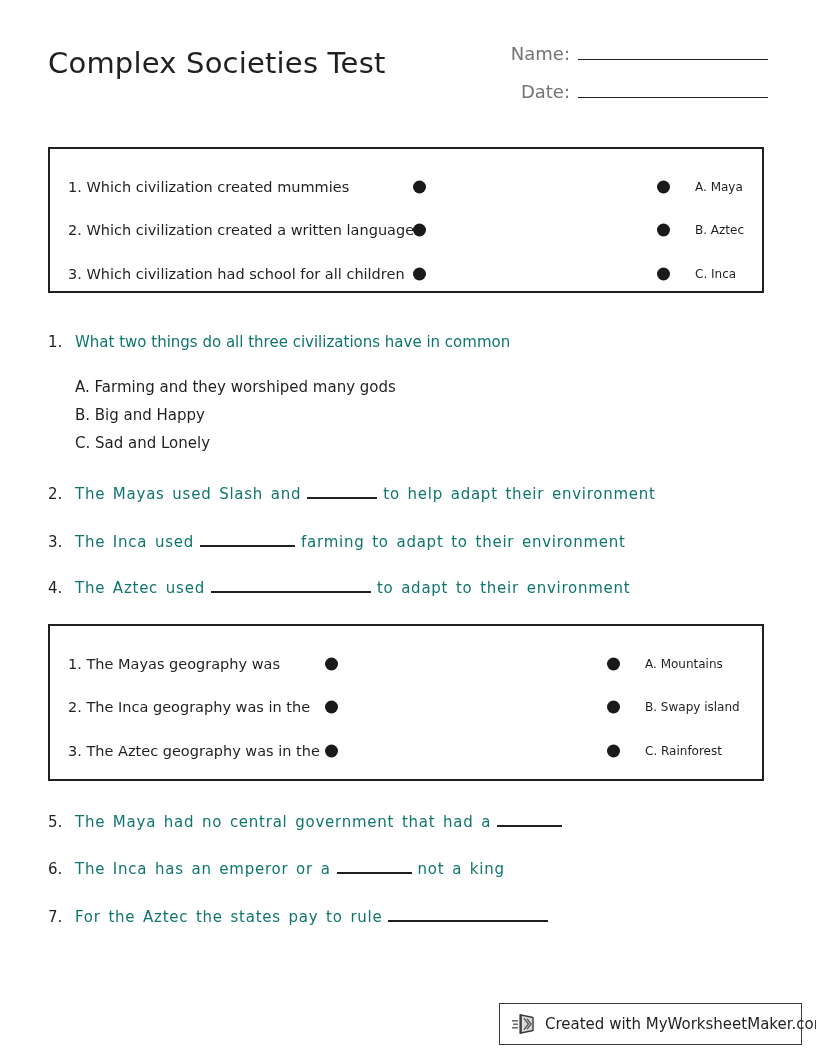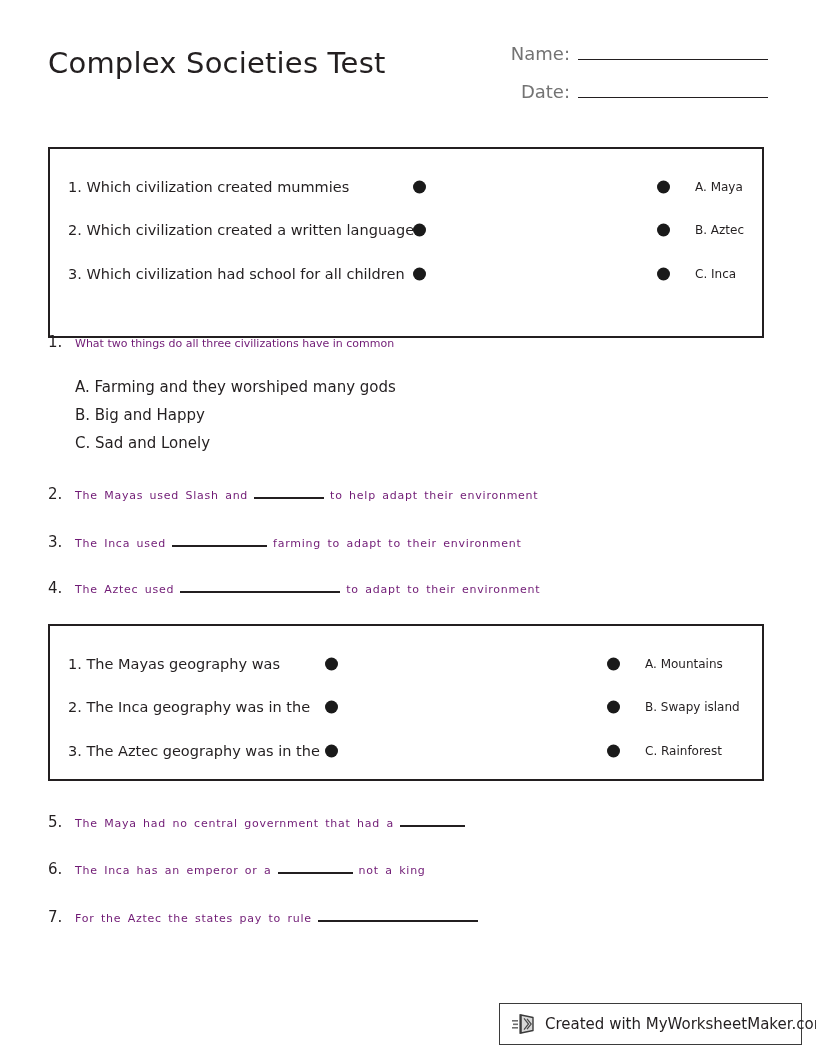--- a/index.html
+++ b/index.html
@@ -65,21 +65,21 @@
 
   
   .match-box {
     position: absolute;
     left: 48px;
     width: 716px;
     border: 2.2px solid #231f20;
     box-sizing: border-box;
     background: #fff;
   }
-  #match-box-1 { top: 147px; height: 191px; }
+  #match-box-1 { top: 147px; height: 146px; }
   #match-box-2 { top: 624px; height: 157px; }
 
   .match-row {
     position: relative;
     height: 43.5px;
   }
   .match-rows {
     position: absolute;
     left: 0;
     right: 0;
@@ -137,22 +137,22 @@
     color: #231f20;
     white-space: nowrap;
   }
   .q-num {
     width: 27px;
     flex: 0 0 27px;
     font-size: 15px;
     color: #231f20;
   }
   .q-text {
-    font-size: 11px;
-    color: #701a75;
+    font-size: 15px;
+    color: #0f766e;
   }
   .q-text.spaced { letter-spacing: 0.75px; word-spacing: 2.2px; }
 
   .choices {
     margin-left: 27px;
     margin-top: 22px;
   }
   .choice {
     font-size: 15px;
     color: #231f20;

